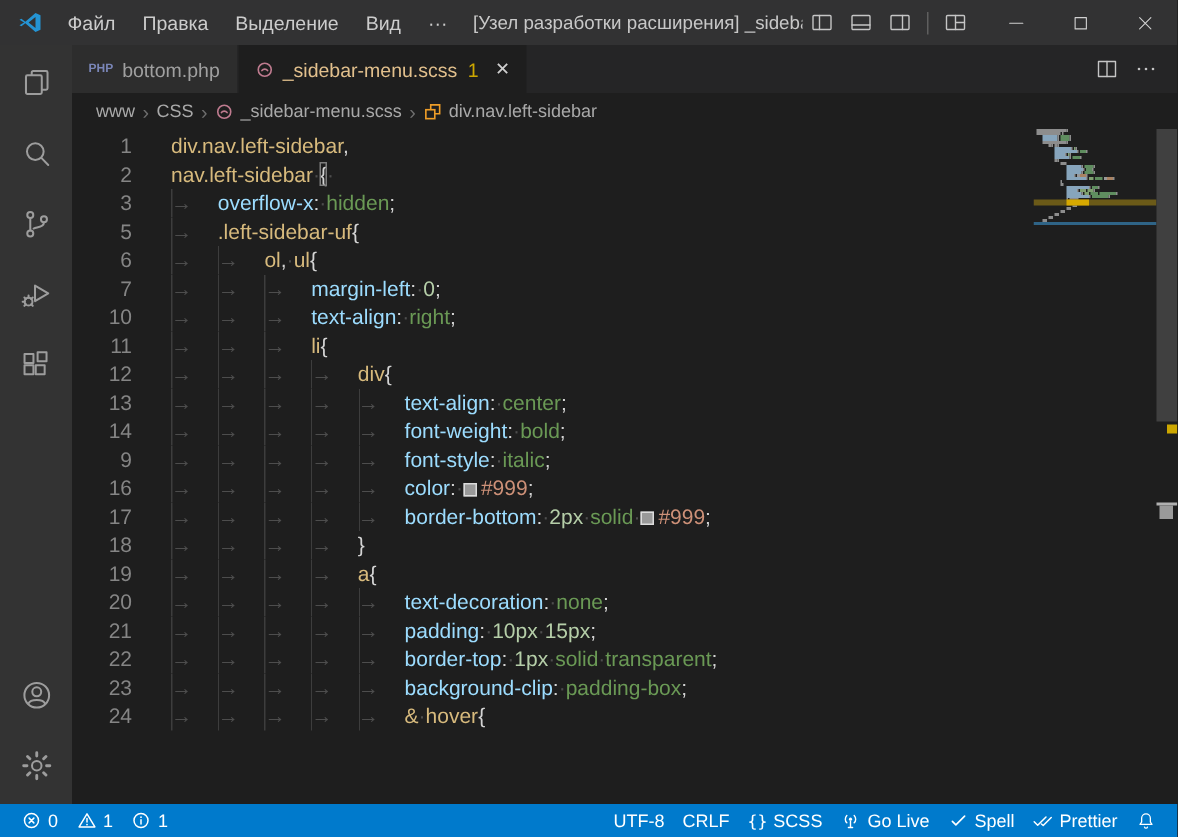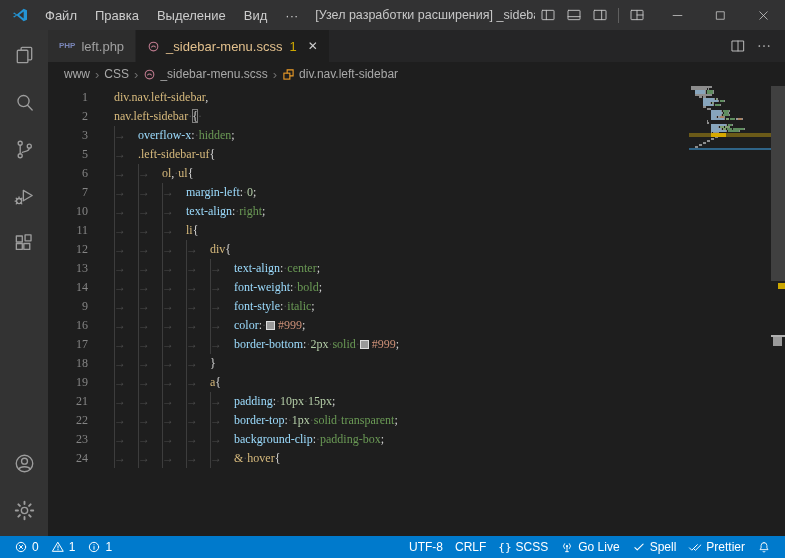--- a/index.html
+++ b/index.html
@@ -37,21 +37,21 @@
   .tab-actions{margin-left:auto;display:flex;align-items:center;color:#c5c5c5;padding-right:8px}
   .tab-action{padding:3px 5px}
 
   
   .breadcrumb{height:24px;display:flex;align-items:center;font-size:12px;color:#a9a9a9;padding-left:16px;background:#1e1e1e;white-space:nowrap}
   .bc-item{display:flex;align-items:center;gap:4px}
   .bc-sep{color:#6e6e6e;margin:0 5px;font-size:13px}
 
   
   .editor{position:relative;flex:1;overflow:hidden;background:#1e1e1e;
-          font-family:Liberation Serif, serif;font-size:12px;line-height:19px}
+          font-family:Liberation Sans, sans-serif;font-size:14px;line-height:19px}
   .code{position:absolute;top:0;left:0;right:96px;bottom:0;padding-top:2px}
   .code-line{height:19px;white-space:nowrap}
   .ln{display:inline-block;width:40px;text-align:right;color:#858585;margin-right:26px}
   .tab-cell{display:inline-block;width:4ch;color:#4d4d4d;box-shadow:inset 1px 0 0 #3d3d3d}
   .tk-ws{color:#4d4d4d}
   .tk-sel{color:#d7ba7d}
   .tk-prop{color:#9cdcfe}
   .tk-punct{color:#d4d4d4}
   .tk-val{color:#6a9955}
   .tk-num{color:#b5cea8}
@@ -206,21 +206,21 @@
             </svg>
           </span>
         </div>
       </div>
   </div>
 
   <div class="editor-col">
     <div class="tabbar">
         <div class="tab">
           <span class="file-ico" style="color: rgb(122, 134, 184);">PHP</span>
-          <span class="tab-label">left.php</span>
+          <span class="tab-label">bottom.php</span>
         </div>
         <div class="tab active">
           <span>
             <svg width="13" height="13" viewBox="0 0 24 24" fill="none" stroke="#bf7b8f" stroke-width="2" stroke-linecap="round">
               <circle cx="12" cy="12" r="8"></circle>
               <path d="M8.5 13c1.8-2.4 5.2-2.4 7 0"></path>
             </svg>
           </span>
           <span class="tab-label">_sidebar-menu.scss</span>
           <span class="tab-badge">1</span>
@@ -280,20 +280,21 @@
           <div class="code-line"><span class="ln">10</span><span class="tab-cell">→</span><span class="tab-cell">→</span><span class="tab-cell">→</span><span class="tk-prop">text-align</span><span class="tk-punct">:</span><span class="tk-ws">·</span><span class="tk-val">right</span><span class="tk-punct">;</span></div>
           <div class="code-line"><span class="ln">11</span><span class="tab-cell">→</span><span class="tab-cell">→</span><span class="tab-cell">→</span><span class="tk-sel">li</span><span class="tk-punct">{</span></div>
           <div class="code-line"><span class="ln">12</span><span class="tab-cell">→</span><span class="tab-cell">→</span><span class="tab-cell">→</span><span class="tab-cell">→</span><span class="tk-sel">div</span><span class="tk-punct">{</span></div>
           <div class="code-line"><span class="ln">13</span><span class="tab-cell">→</span><span class="tab-cell">→</span><span class="tab-cell">→</span><span class="tab-cell">→</span><span class="tab-cell">→</span><span class="tk-prop">text-align</span><span class="tk-punct">:</span><span class="tk-ws">·</span><span class="tk-val">center</span><span class="tk-punct">;</span></div>
           <div class="code-line"><span class="ln">14</span><span class="tab-cell">→</span><span class="tab-cell">→</span><span class="tab-cell">→</span><span class="tab-cell">→</span><span class="tab-cell">→</span><span class="tk-prop">font-weight</span><span class="tk-punct">:</span><span class="tk-ws">·</span><span class="tk-val">bold</span><span class="tk-punct">;</span></div>
           <div class="code-line"><span class="ln">9</span><span class="tab-cell">→</span><span class="tab-cell">→</span><span class="tab-cell">→</span><span class="tab-cell">→</span><span class="tab-cell">→</span><span class="tk-prop">font-style</span><span class="tk-punct">:</span><span class="tk-ws">·</span><span class="tk-val">italic</span><span class="tk-punct">;</span></div>
           <div class="code-line"><span class="ln">16</span><span class="tab-cell">→</span><span class="tab-cell">→</span><span class="tab-cell">→</span><span class="tab-cell">→</span><span class="tab-cell">→</span><span class="tk-prop">color</span><span class="tk-punct">:</span><span class="tk-ws">·</span><span class="swatch" style="background: rgb(153, 153, 153);"></span><span class="tk-hex">#999</span><span class="tk-punct">;</span></div>
           <div class="code-line"><span class="ln">17</span><span class="tab-cell">→</span><span class="tab-cell">→</span><span class="tab-cell">→</span><span class="tab-cell">→</span><span class="tab-cell">→</span><span class="tk-prop">border-bottom</span><span class="tk-punct">:</span><span class="tk-ws">·</span><span class="tk-num">2px</span><span class="tk-ws">·</span><span class="tk-val">solid</span><span class="tk-ws">·</span><span class="swatch" style="background: rgb(153, 153, 153);"></span><span class="tk-hex">#999</span><span class="tk-punct">;</span></div>
           <div class="code-line"><span class="ln">18</span><span class="tab-cell">→</span><span class="tab-cell">→</span><span class="tab-cell">→</span><span class="tab-cell">→</span><span class="tk-punct">}</span></div>
           <div class="code-line"><span class="ln">19</span><span class="tab-cell">→</span><span class="tab-cell">→</span><span class="tab-cell">→</span><span class="tab-cell">→</span><span class="tk-sel">a</span><span class="tk-punct">{</span></div>
+          <div class="code-line"><span class="ln">20</span><span class="tab-cell">→</span><span class="tab-cell">→</span><span class="tab-cell">→</span><span class="tab-cell">→</span><span class="tab-cell">→</span><span class="tk-prop">text-decoration</span><span class="tk-punct">:</span><span class="tk-ws">·</span><span class="tk-val">none</span><span class="tk-punct">;</span></div>
           <div class="code-line"><span class="ln">21</span><span class="tab-cell">→</span><span class="tab-cell">→</span><span class="tab-cell">→</span><span class="tab-cell">→</span><span class="tab-cell">→</span><span class="tk-prop">padding</span><span class="tk-punct">:</span><span class="tk-ws">·</span><span class="tk-num">10px</span><span class="tk-ws">·</span><span class="tk-num">15px</span><span class="tk-punct">;</span></div>
           <div class="code-line"><span class="ln">22</span><span class="tab-cell">→</span><span class="tab-cell">→</span><span class="tab-cell">→</span><span class="tab-cell">→</span><span class="tab-cell">→</span><span class="tk-prop">border-top</span><span class="tk-punct">:</span><span class="tk-ws">·</span><span class="tk-num">1px</span><span class="tk-ws">·</span><span class="tk-val">solid</span><span class="tk-ws">·</span><span class="tk-val">transparent</span><span class="tk-punct">;</span></div>
           <div class="code-line"><span class="ln">23</span><span class="tab-cell">→</span><span class="tab-cell">→</span><span class="tab-cell">→</span><span class="tab-cell">→</span><span class="tab-cell">→</span><span class="tk-prop">background-clip</span><span class="tk-punct">:</span><span class="tk-ws">·</span><span class="tk-val">padding-box</span><span class="tk-punct">;</span></div>
           <div class="code-line"><span class="ln">24</span><span class="tab-cell">→</span><span class="tab-cell">→</span><span class="tab-cell">→</span><span class="tab-cell">→</span><span class="tab-cell">→</span><span class="tk-sel">&amp;</span><span class="tk-ws">·</span><span class="tk-sel">hover</span><span class="tk-punct">{</span></div>
         </div>
       <div class="minimap">
           <div class="mm-row"><i style="width: 20px; background: rgb(141, 141, 141);"></i><i style="width: 1px; background: rgb(141, 141, 141);"></i></div>
           <div class="mm-row"><i style="width: 16px; background: rgb(141, 141, 141);"></i><i style="width: 1px;"></i><i style="width: 1px; background: rgb(141, 141, 141);"></i><i style="width: 1px;"></i></div>
           <div class="mm-row"><i style="width: 4px;"></i><i style="width: 10px; background: rgb(135, 165, 188);"></i><i style="width: 1px; background: rgb(141, 141, 141);"></i><i style="width: 1px;"></i><i style="width: 6px; background: rgb(95, 141, 95);"></i><i style="width: 1px; background: rgb(141, 141, 141);"></i></div>
           <div class="mm-row"><i style="width: 4px;"></i><i style="width: 10px; background: rgb(135, 165, 188);"></i><i style="width: 1px; background: rgb(141, 141, 141);"></i><i style="width: 1px;"></i><i style="width: 6px; background: rgb(95, 141, 95);"></i><i style="width: 1px; background: rgb(141, 141, 141);"></i></div>

